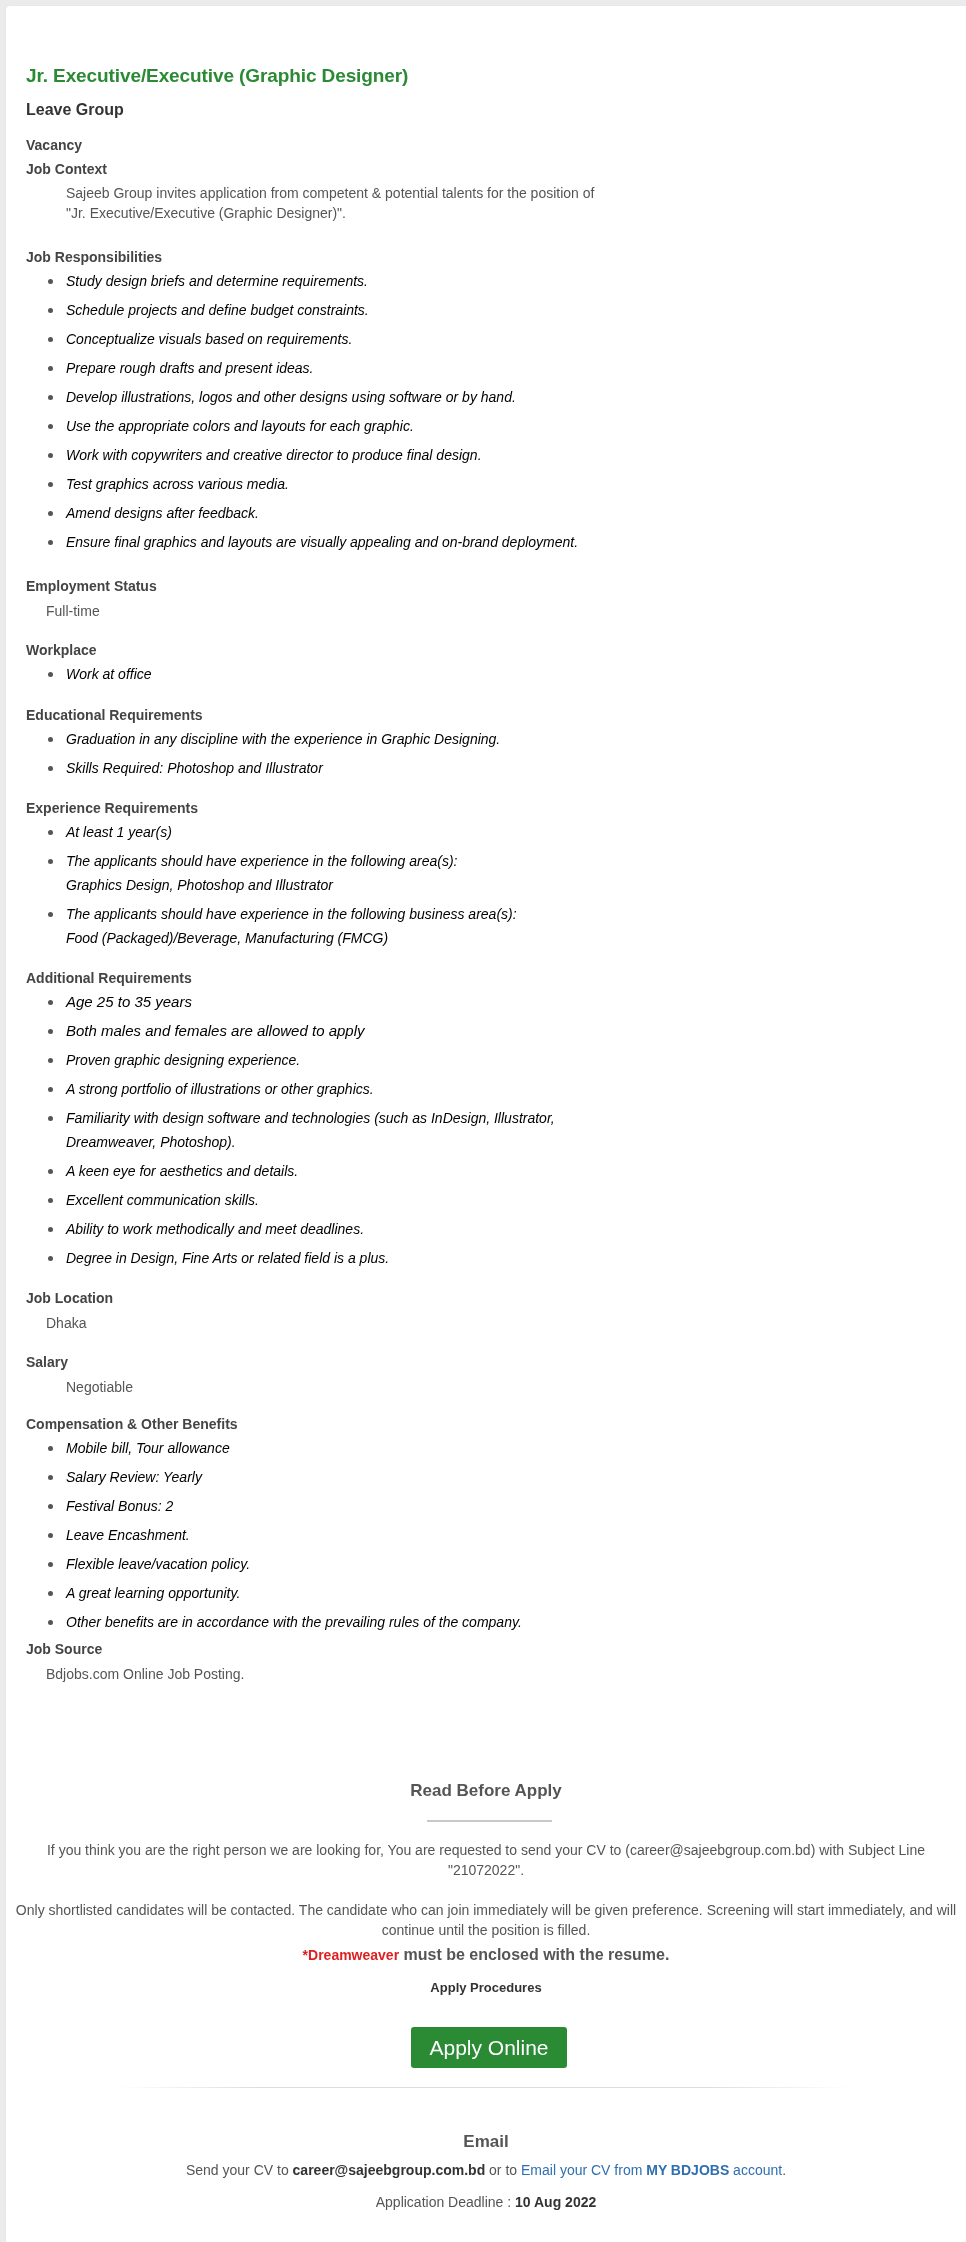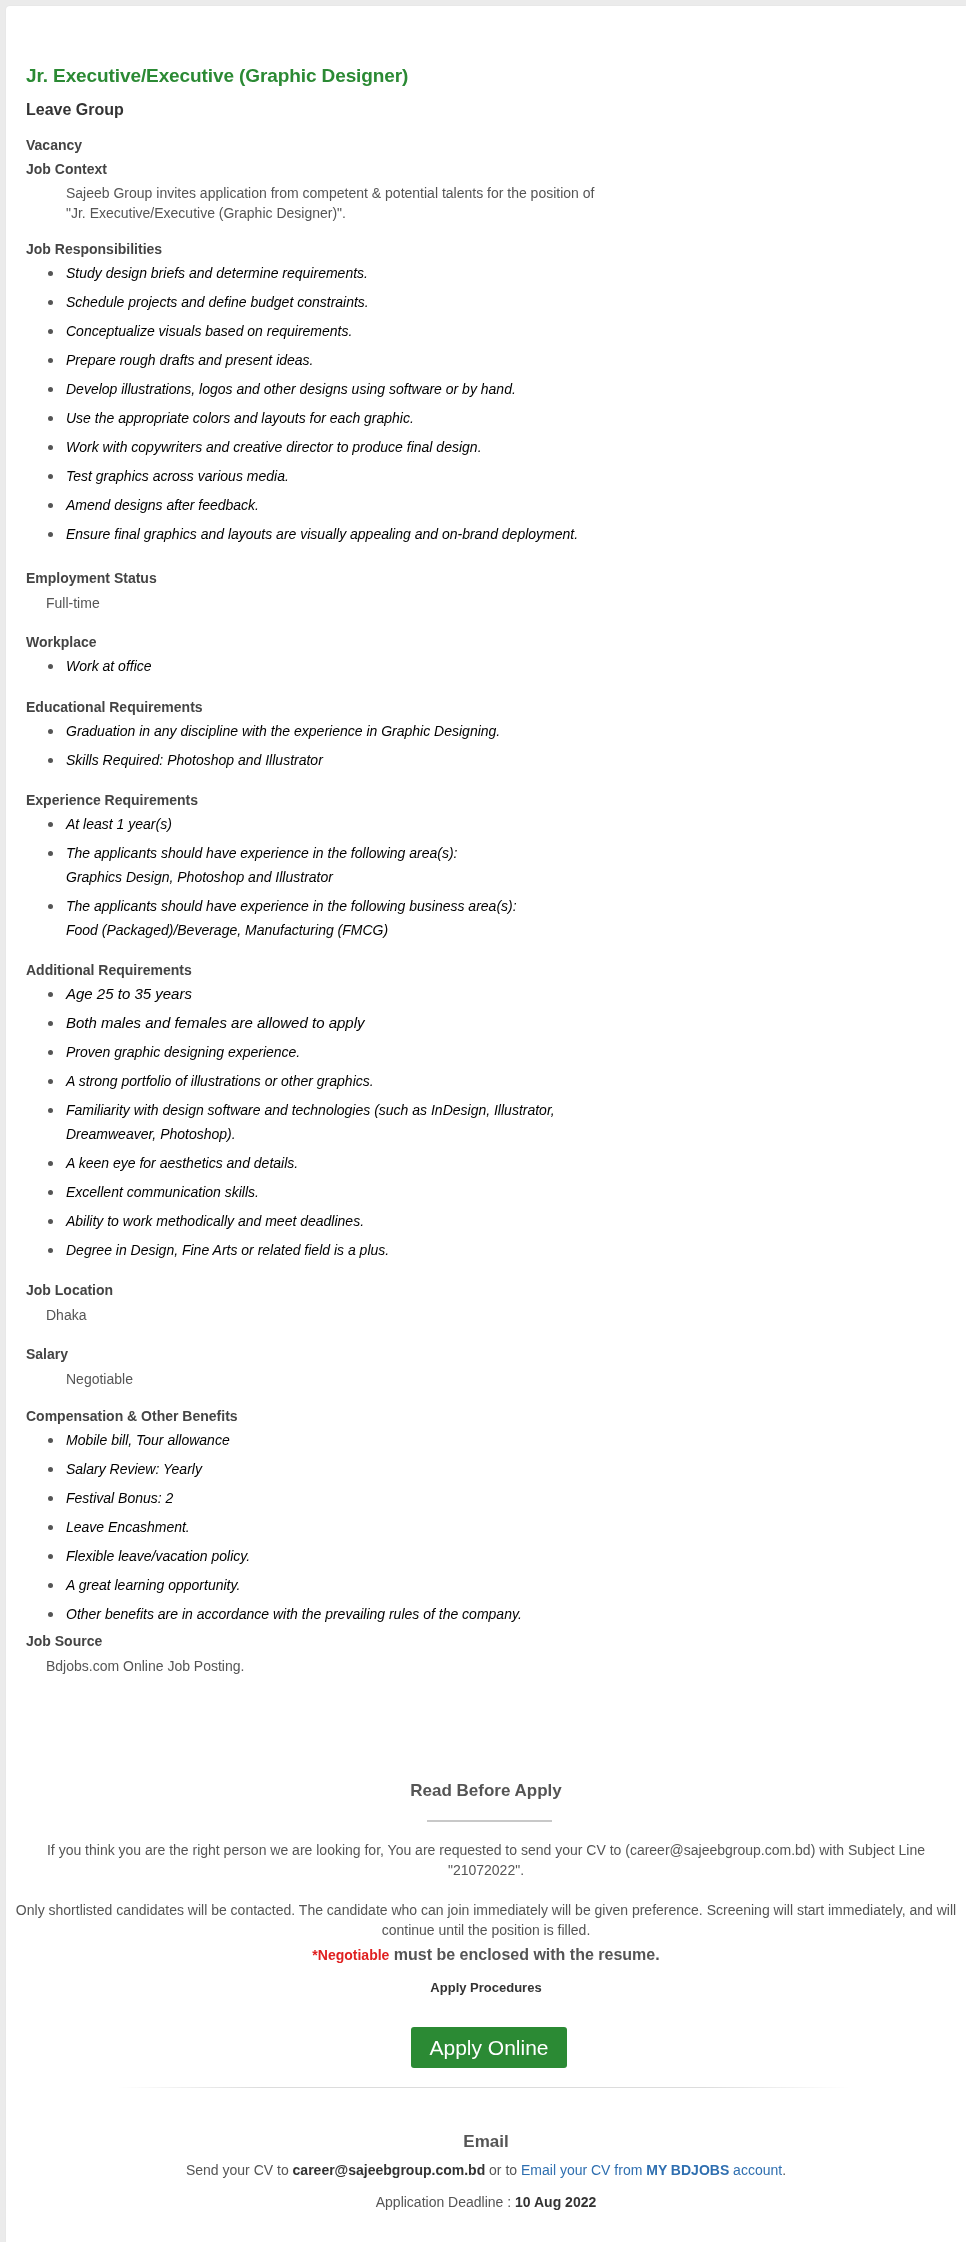--- a/index.html
+++ b/index.html
@@ -207,21 +207,21 @@
 
     <div class="section" style="margin-top:14px">
       <div class="section-title">Vacancy</div>
     </div>
 
     <div class="section" style="margin-top:4px">
       <div class="section-title">Job Context</div>
       <div class="para">Sajeeb Group invites application from competent &amp; potential talents for the position of "Jr. Executive/Executive (Graphic Designer)".</div>
     </div>
 
-    <div class="section" style="margin-top:16px">
+    <div class="section" style="margin-top:24px">
       <div class="section-title">Job Responsibilities</div>
       <ul class="bullets">
         <li>Study design briefs and determine requirements.</li>
         <li>Schedule projects and define budget constraints.</li>
         <li>Conceptualize visuals based on requirements.</li>
         <li>Prepare rough drafts and present ideas.</li>
         <li>Develop illustrations, logos and other designs using software or by hand.</li>
         <li>Use the appropriate colors and layouts for each graphic.</li>
         <li>Work with copywriters and creative director to produce final design.</li>
         <li>Test graphics across various media.</li>
@@ -312,21 +312,21 @@
   </div>
 </div>
 
 <div class="center-block read-title">Read Before Apply</div>
 <div class="read-underline"></div>
 
 <div class="center-block notice notice1">If you think you are the right person we are looking for, You are requested to send your CV to (career@sajeebgroup.com.bd) with Subject Line "21072022".</div>
 <div class="center-block notice notice2">Only shortlisted candidates will be contacted. The candidate who can join immediately will be given preference. Screening will start immediately, and will continue until the position is filled.</div>
 
 <div class="center-block photo-line">
-  <span class="red">*Negotiable</span><span> must be enclosed with the resume.</span>
+  <span class="red">*Dreamweaver</span><span> must be enclosed with the resume.</span>
 </div>
 
 <div class="center-block apply-proc">Apply Procedures</div>
 
 <button class="apply-btn">Apply Online</button>
 
 <div class="hr"></div>
 
 <div class="center-block email-title">Email</div>
 

